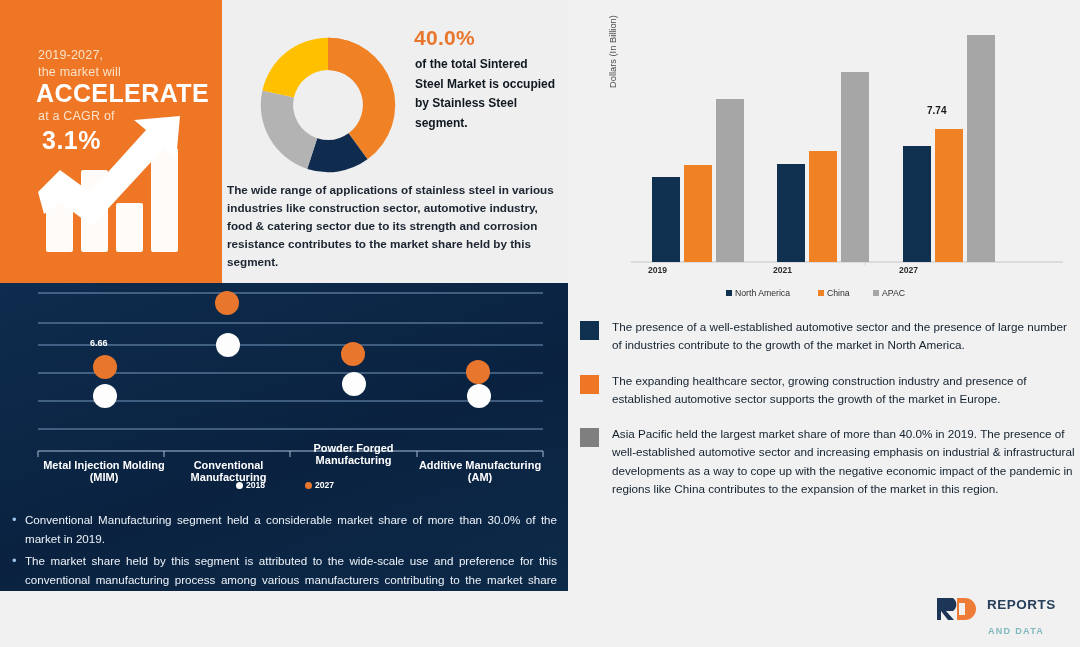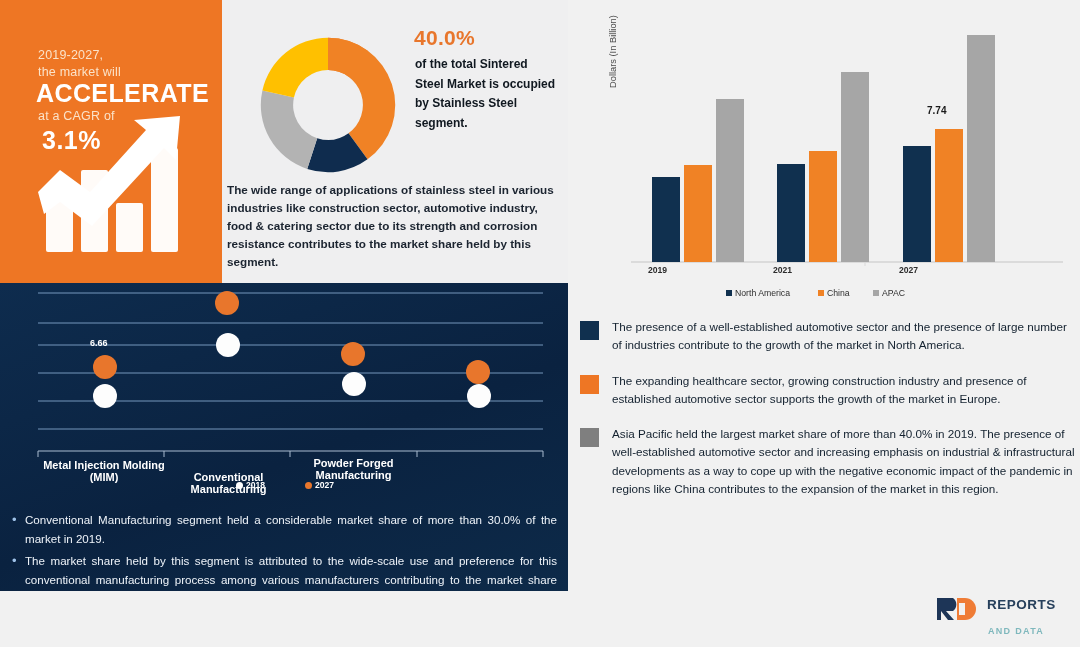--- a/index.html
+++ b/index.html
@@ -125,27 +125,31 @@
       <circle cx="354" cy="101" r="12" fill="#fdfdfd"></circle>
       <circle cx="479" cy="113" r="12" fill="#fdfdfd"></circle>
     </svg>
 
     <div class="dp-vallabel" style="left:90px;top:55px;">6.66</div>
 
     <div class="dp-xlabel" style="left:40px;top:177px;width:128px;">
       <div>Metal Injection Molding</div>
       <div>(MIM)</div>
     </div>
-    <div class="dp-xlabel" style="left:166px;top:177px;width:125px;margin-top:12px;">
+    <div class="dp-xlabel" style="left:166px;top:177px;width:125px;">
       <div>Conventional</div>
       <div>Manufacturing</div>
     </div>
-    <div class="dp-xlabel" style="left:291px;top:175px;width:125px;">
+    <div class="dp-xlabel" style="left:291px;top:160px;width:125px;">
       <div>Powder Forged</div>
       <div>Manufacturing</div>
+    </div>
+    <div class="dp-xlabel" style="left:417px;top:177px;width:126px;">
+      <div>Additive Manufacturing</div>
+      <div>(AM)</div>
     </div>
 
     <div class="dp-legend" style="left:225px;padding-left:11px;">
       <span class="dp-legdot" style="background:#ffffff;"></span><span>2018</span>
     </div>
     <div class="dp-legend" style="left:305px;">
       <span class="dp-legdot" style="background:#e8762c;"></span><span>2027</span>
     </div>
 
     <div id="navy-bullets">

